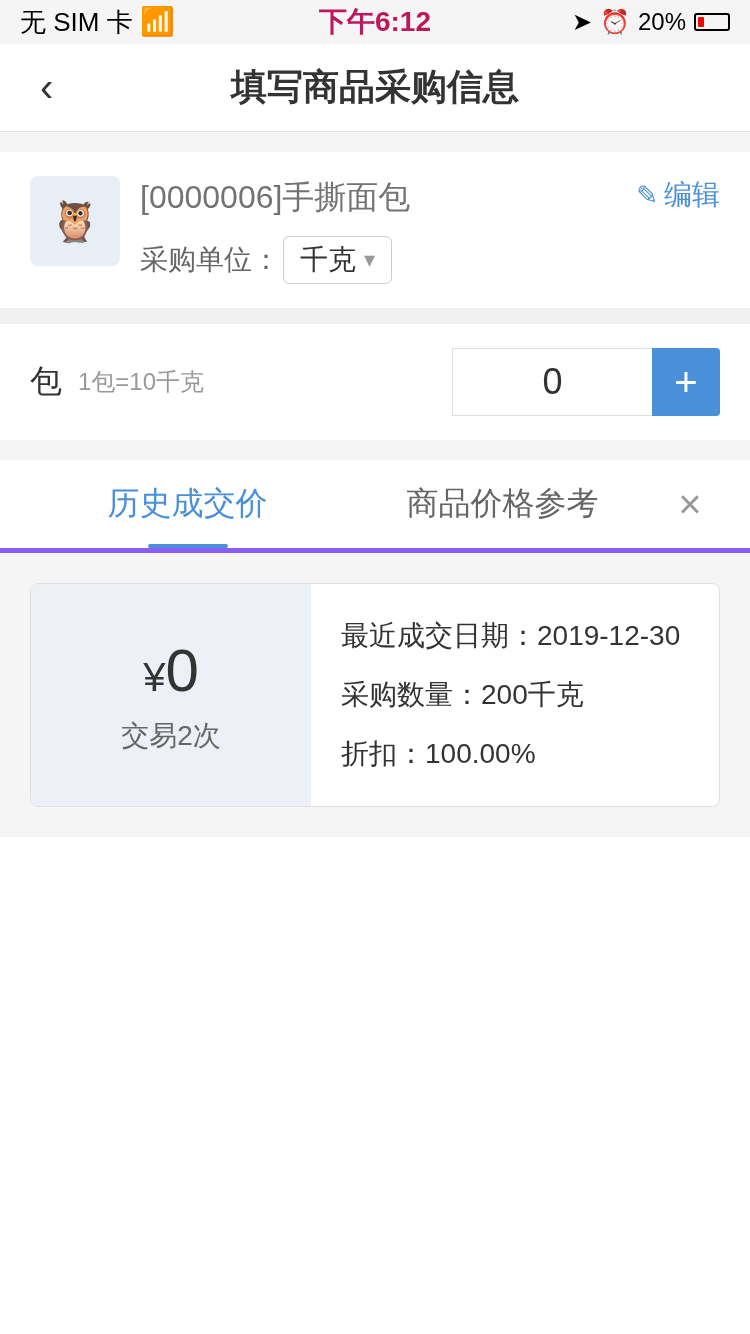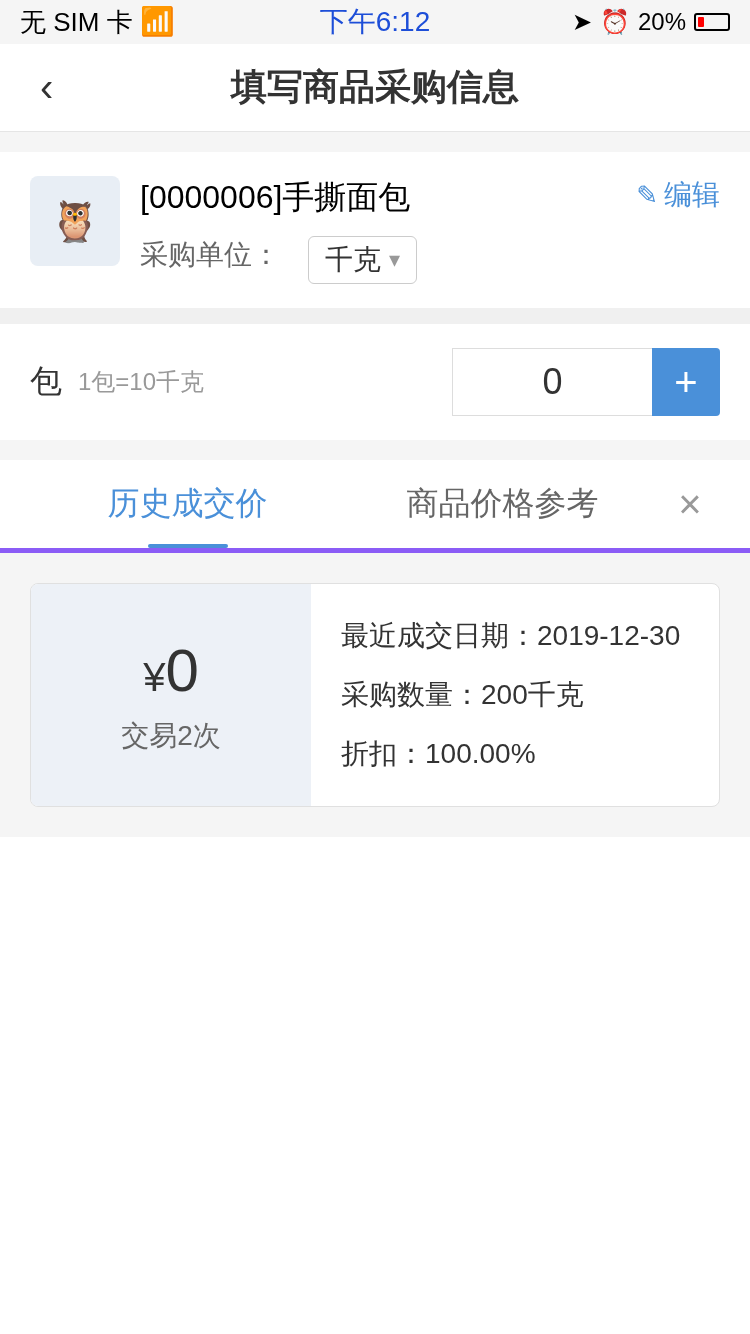--- a/index.html
+++ b/index.html
@@ -23,22 +23,22 @@
       padding: 0 20px;
       font-size: 28px;
     }
     .status-left {
       font-size: 26px;
       font-weight: 500;
       color: #000;
     }
     .status-center {
       font-size: 28px;
-      font-weight: 400;
-      color: #1d4ed8;
+      font-weight: 700;
+      color: #be185d;
       position: absolute;
       left: 50%;
       transform: translateX(-50%);
       text-align: center;
     }
     .status-right {
       display: flex;
       align-items: center;
       gap: 8px;
       font-size: 24px;
@@ -123,27 +123,27 @@
       font-size: 40px;
       color: #7a9bbf;
     }
     .product-details {
       display: flex;
       flex-direction: column;
       gap: 16px;
     }
     .product-name {
       font-size: 32px;
-      color: #000000;
+      color: #737373;
       font-weight: 500;
     }
     .product-unit-row {
       display: flex;
-      align-items: flex-start;
-      gap: 28px;
+      align-items: center;
+      gap: 3px;
     }
     .unit-label {
       font-size: 28px;
       color: #666;
     }
     .unit-select {
       display: flex;
       align-items: center;
       border: 1px solid #ccc;
       border-radius: 6px;

